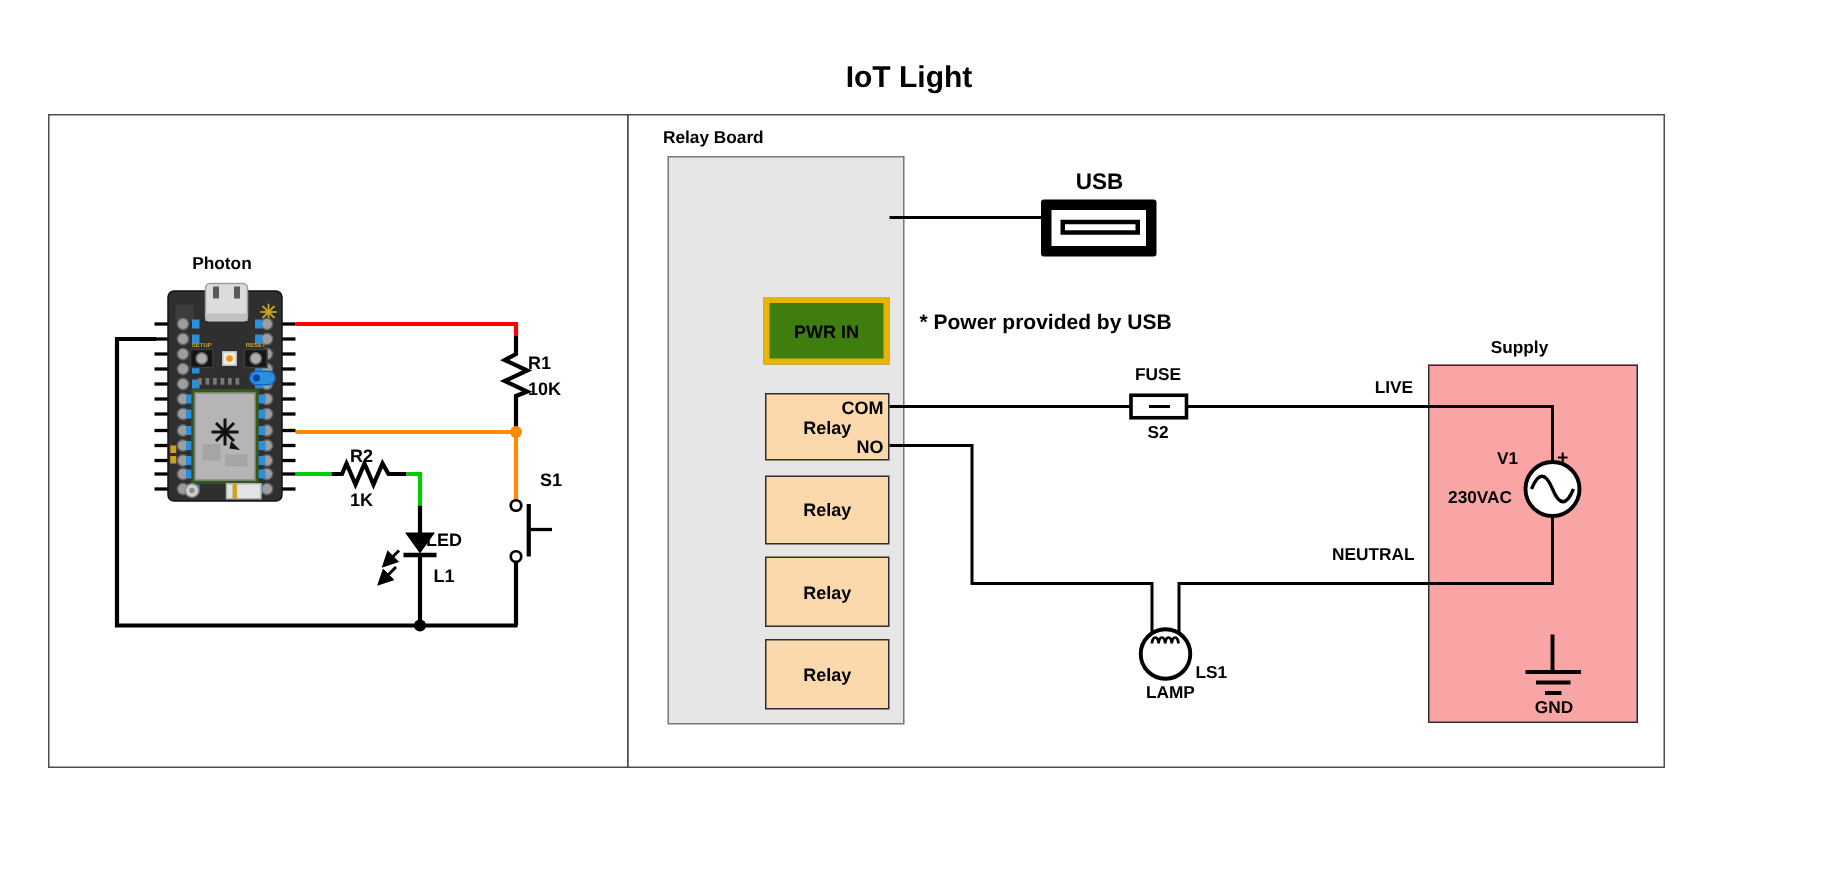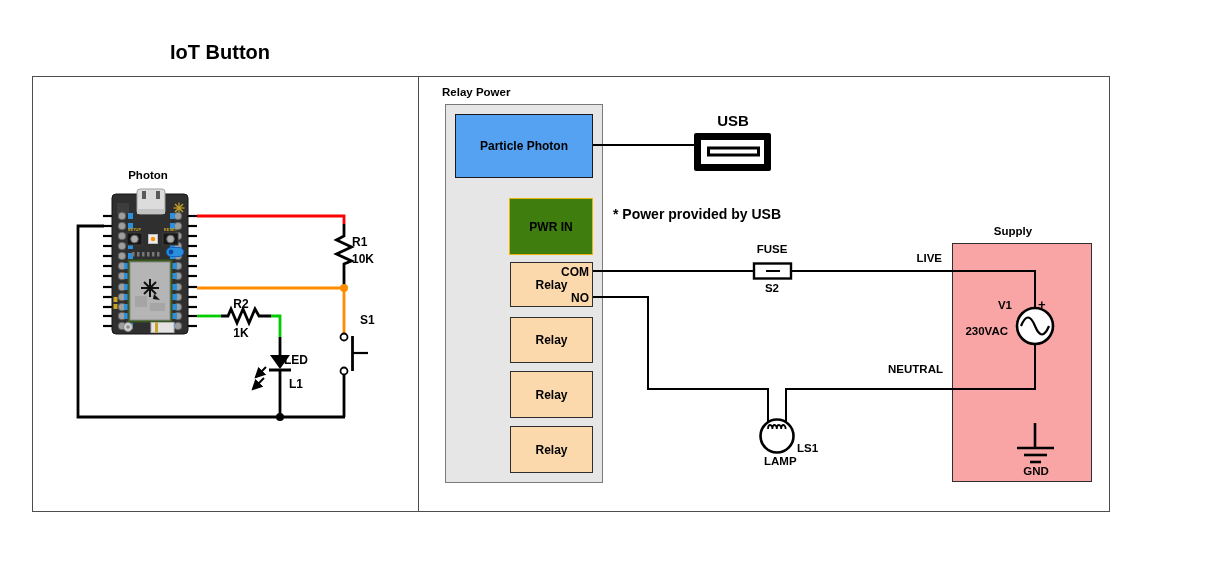--- a/index.html
+++ b/index.html
@@ -15,21 +15,21 @@
   .panel{
     position:absolute;top:76px;height:436px;border:1.5px solid #4d4d4d;
     box-sizing:border-box;background:transparent;
   }
   .box{position:absolute;box-sizing:border-box;display:flex;align-items:center;justify-content:center;
        font-weight:bold;font-size:12px;color:#000;text-align:center;}
   .relay-board{left:445px;top:104px;width:158px;height:379px;
        background:var(--board-gray);border:1.5px solid #7a7a7a;}
   .board-label{left:442px;top:86px;font-size:11.5px;font-weight:bold;color:#000;}
   .pp-box{left:455px;top:114px;width:138px;height:64px;background:var(--photon-blue);border:1.5px solid #1a1a1a;}
-  .pwr-box{left:509px;top:198px;width:84px;height:57px;background:var(--pwr-green);border:1px solid #eab308;}
+  .pwr-box{left:509px;top:198px;width:84px;height:45px;background:var(--pwr-green);border:4px solid #eab308;}
   .relay{left:510px;width:83px;background:var(--relay-peach);border:1.5px solid #2e2e2e;}
   .relay1{top:262px;height:45px;padding-left:29px;}
   .relay1 .com{position:absolute;right:3px;top:2px;font-size:12px;font-weight:bold;}
   .relay1 .mid{position:absolute;left:0;right:0;top:15px;text-align:center;font-size:12px;font-weight:bold;}
   .relay1 .no{position:absolute;right:3px;bottom:1px;font-size:12px;font-weight:bold;text-align:right;}
   .relay2{top:317px;height:46px;}
   .relay3{top:371px;height:47px;}
   .relay4{top:426px;height:47px;}
   .supply-box{left:952px;top:243px;width:140px;height:239px;background:var(--supply-pink);border:1.5px solid #2f2f2f;}
   svg.overlay{position:absolute;left:0;top:0;pointer-events:none;}
@@ -41,30 +41,27 @@
   .wireR{stroke:var(--wire-red);stroke-width:2.8;fill:none;}
   .wireO{stroke:var(--wire-orange);stroke-width:2.8;fill:none;}
   .wireG{stroke:var(--wire-green);stroke-width:2.8;fill:none;}
   .sym{stroke:#000;stroke-width:2.6;fill:#fff;}
 </style>
 </head>
 <body>
 
 <div class="canvas">
 
-  <div class="title" style="left:120px;width:200px;">IoT Button</div>
+  <div class="title" style="left:506px;width:200px;">IoT Light</div>
 
   <div class="panel" style="left:32px;width:387px;"></div>
   <div class="panel" style="left:418px;width:692px;"></div>
 
   <div class="box relay-board"></div>
-  <div class="abs board-label">Relay Power</div>
-  <div class="box pp-box">
-    <span>Particle Photon</span>
-  </div>
+  <div class="abs board-label">Relay Board</div>
   <div class="box pwr-box">
     <span>PWR IN</span>
   </div>
   <div class="box relay relay1">
     <span class="com">COM</span>
     <span class="mid">Relay</span>
     <span class="no">NO</span>
   </div>
   <div class="box relay relay2">
     <span>Relay</span>

